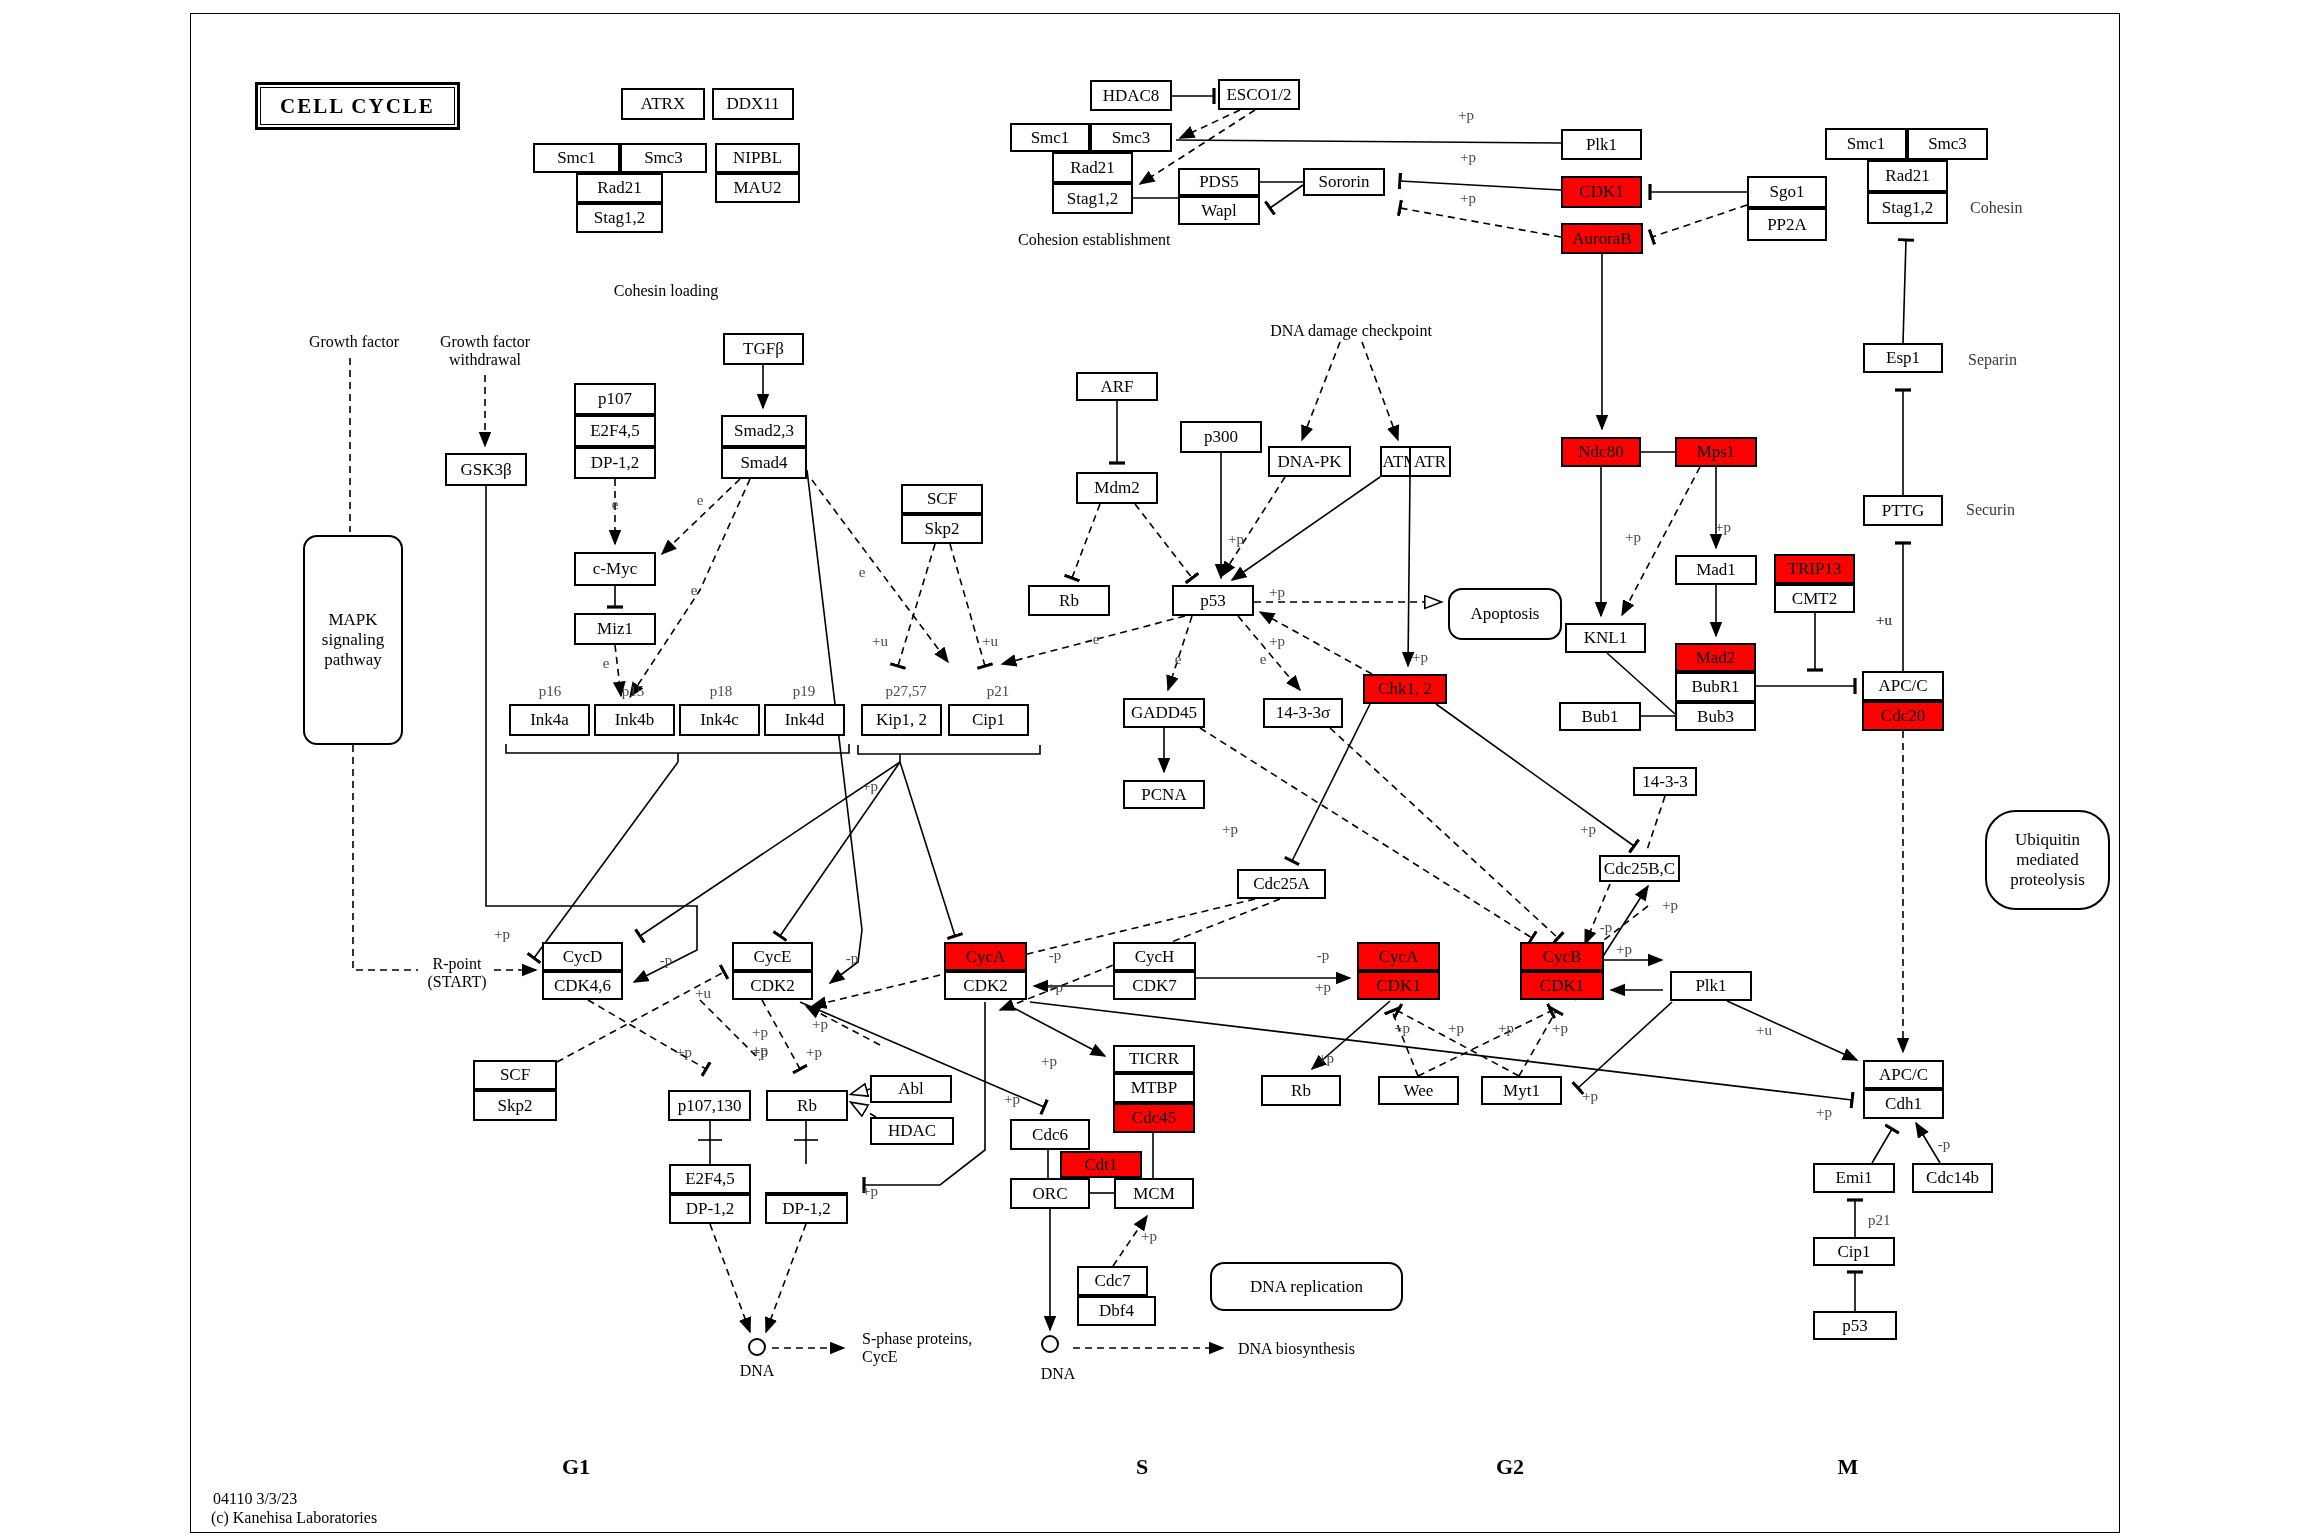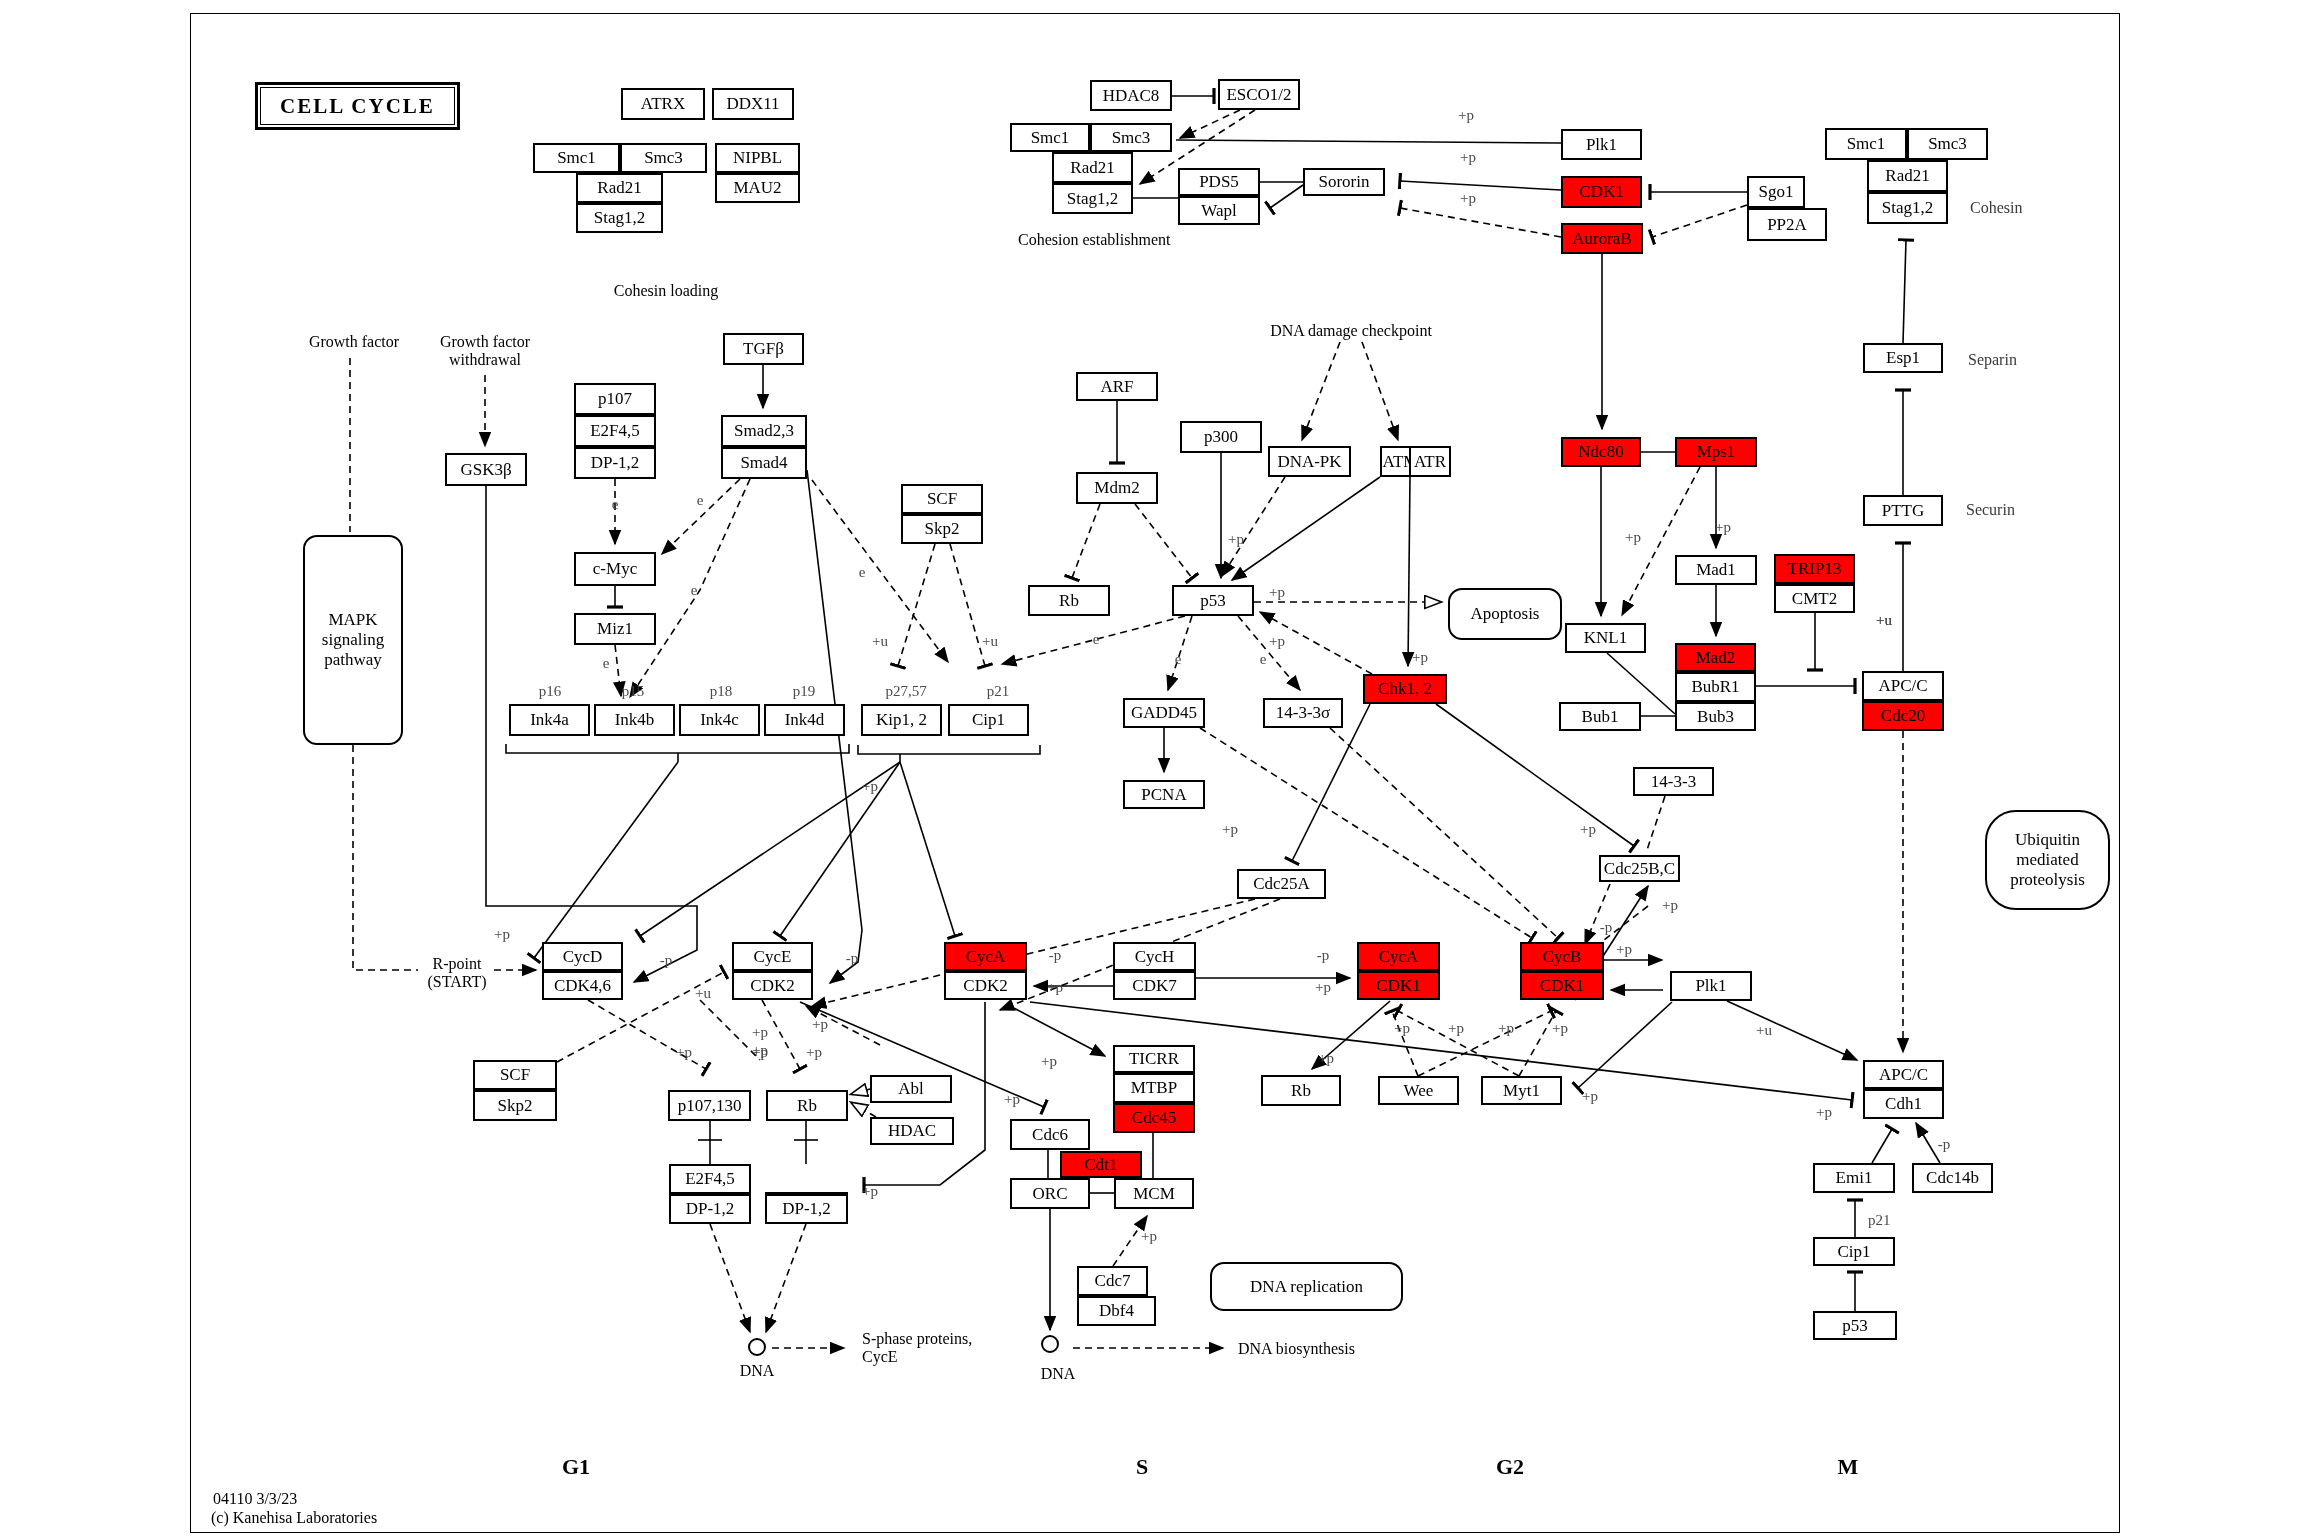--- a/index.html
+++ b/index.html
@@ -168,21 +168,21 @@
       <div class="node" style="left: 1010px; top: 123px; width: 80px; height: 29px;">Smc1</div>
       <div class="node" style="left: 1090px; top: 123px; width: 82px; height: 29px;">Smc3</div>
       <div class="node" style="left: 1052px; top: 152px; width: 81px; height: 31px;">Rad21</div>
       <div class="node" style="left: 1052px; top: 183px; width: 81px; height: 31px;">Stag1,2</div>
       <div class="node" style="left: 1178px; top: 168px; width: 82px; height: 28px;">PDS5</div>
       <div class="node" style="left: 1178px; top: 196px; width: 82px; height: 29px;">Wapl</div>
       <div class="node" style="left: 1303px; top: 168px; width: 82px; height: 28px;">Sororin</div>
       <div class="node" style="left: 1561px; top: 129px; width: 81px; height: 31px;">Plk1</div>
       <div class="node red" style="left: 1561px; top: 176px; width: 81px; height: 32px;">CDK1</div>
       <div class="node red" style="left: 1561px; top: 223px; width: 82px; height: 31px;">AuroraB</div>
-      <div class="node" style="left: 1747px; top: 176px; width: 58px; height: 32px;">Sgo1</div>
+      <div class="node" style="left: 1747px; top: 176px; width: 80px; height: 32px;">Sgo1</div>
       <div class="node" style="left: 1747px; top: 208px; width: 80px; height: 33px;">PP2A</div>
       <div class="node" style="left: 1825px; top: 128px; width: 82px; height: 32px;">Smc1</div>
       <div class="node" style="left: 1907px; top: 128px; width: 81px; height: 32px;">Smc3</div>
       <div class="node" style="left: 1867px; top: 160px; width: 81px; height: 32px;">Rad21</div>
       <div class="node" style="left: 1867px; top: 192px; width: 81px; height: 32px;">Stag1,2</div>
       <div class="node" style="left: 445px; top: 453px; width: 82px; height: 33px;">GSK3β</div>
       <div class="node" style="left: 574px; top: 383px; width: 82px; height: 32px;">p107</div>
       <div class="node" style="left: 574px; top: 415px; width: 82px; height: 32px;">E2F4,5</div>
       <div class="node" style="left: 574px; top: 447px; width: 82px; height: 32px;">DP-1,2</div>
       <div class="node" style="left: 723px; top: 333px; width: 81px; height: 32px;">TGFβ</div>
@@ -224,21 +224,21 @@
       <div class="node" style="left: 1863px; top: 495px; width: 80px; height: 31px;">PTTG</div>
       <div class="node" style="left: 1862px; top: 671px; width: 82px; height: 30px;">APC/C</div>
       <div class="node red" style="left: 1862px; top: 701px; width: 82px; height: 30px;">Cdc20</div>
       <div class="node round" style="left: 1985px; top: 810px; width: 125px; height: 100px; white-space: pre; text-align: center; border-radius: 31px;">Ubiquitin
 mediated
 proteolysis</div>
       <div class="node" style="left: 1123px; top: 698px; width: 82px; height: 30px;">GADD45</div>
       <div class="node" style="left: 1263px; top: 698px; width: 80px; height: 30px;">14-3-3σ</div>
       <div class="node red" style="left: 1363px; top: 674px; width: 84px; height: 30px;">Chk1, 2</div>
       <div class="node" style="left: 1123px; top: 780px; width: 82px; height: 29px;">PCNA</div>
-      <div class="node" style="left: 1633px; top: 767px; width: 81px; height: 29px; text-align: right;">14-3-3</div>
+      <div class="node" style="left: 1633px; top: 767px; width: 64px; height: 29px; text-align: right;">14-3-3</div>
       <div class="node" style="left: 1237px; top: 869px; width: 89px; height: 30px;">Cdc25A</div>
       <div class="node" style="left: 1599px; top: 855px; width: 81px; height: 27px;">Cdc25B,C</div>
       <div class="node" style="left: 542px; top: 942px; width: 81px; height: 29px;">CycD</div>
       <div class="node" style="left: 542px; top: 971px; width: 81px; height: 29px;">CDK4,6</div>
       <div class="node" style="left: 732px; top: 942px; width: 81px; height: 29px;">CycE</div>
       <div class="node" style="left: 732px; top: 971px; width: 81px; height: 29px;">CDK2</div>
       <div class="node red" style="left: 944px; top: 942px; width: 83px; height: 29px;">CycA</div>
       <div class="node" style="left: 944px; top: 971px; width: 83px; height: 29px;">CDK2</div>
       <div class="node" style="left: 1113px; top: 942px; width: 83px; height: 29px;">CycH</div>
       <div class="node" style="left: 1113px; top: 971px; width: 83px; height: 29px;">CDK7</div>

